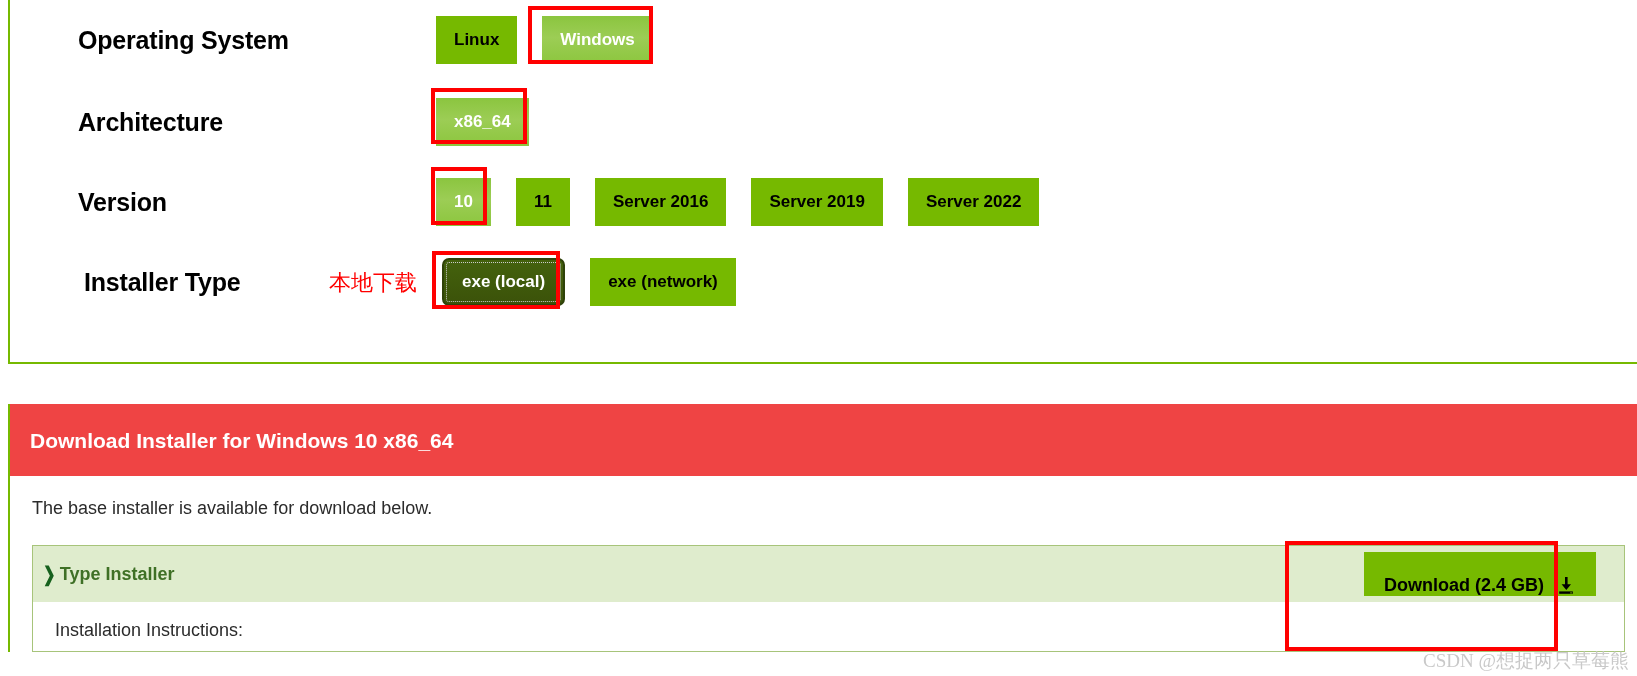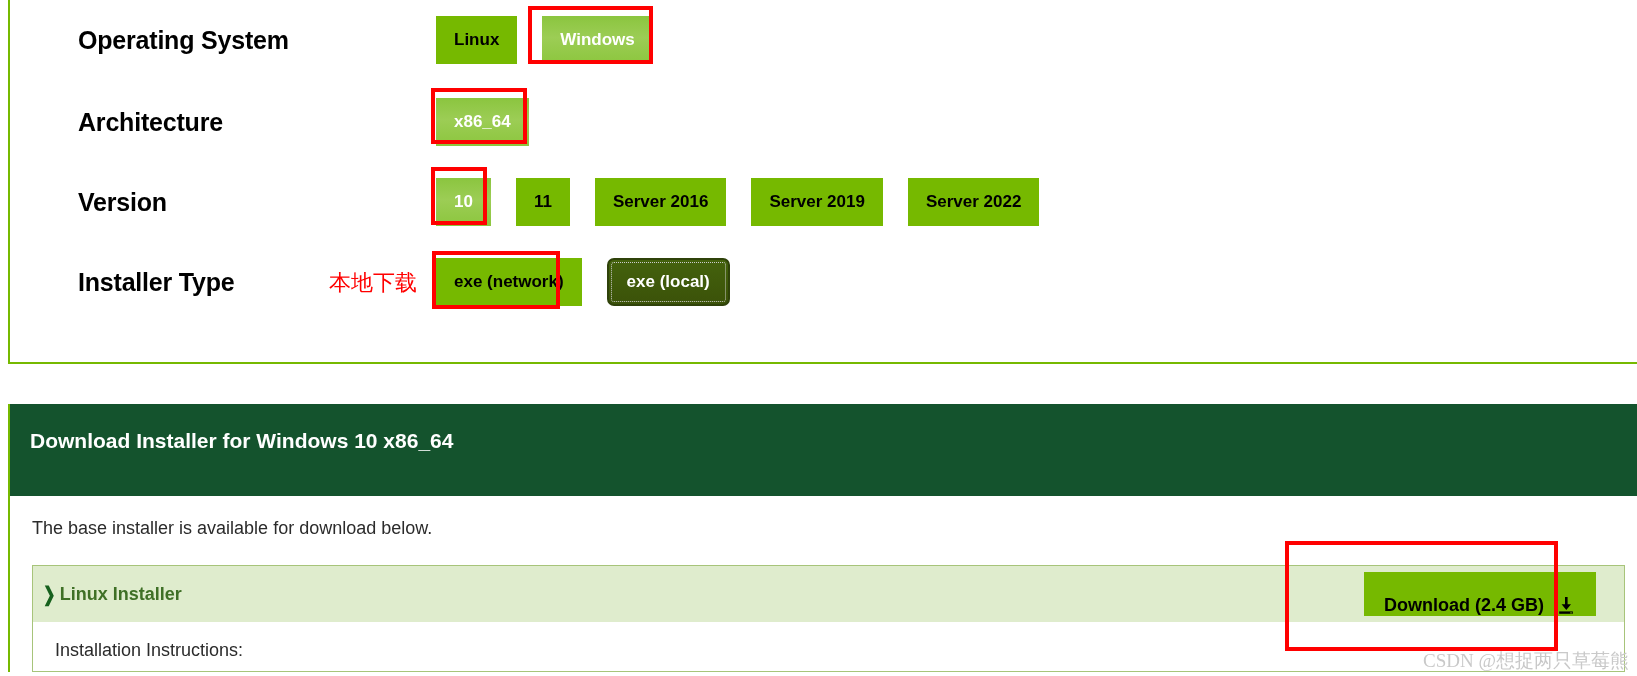--- a/index.html
+++ b/index.html
@@ -33,21 +33,21 @@
     position: absolute;
     left: 0;
     width: 100%;
     height: 80px;
     display: flex;
     align-items: center;
   }
   .sel-row.r0 { top: 6px; }
   .sel-row.r1 { top: 88px; }
   .sel-row.r2 { top: 168px; }
-  .sel-row.r3 { top: 248px; }
+  .sel-row.r3 { top: 248px; padding-left: 6px; }
 
   .row-label {
     width: 390px;
     padding-left: 32px;
     font-size: 25px;
     font-weight: bold;
     color: #000000;
     letter-spacing: -0.2px;
     flex: 0 0 390px;
     margin-left: 36px;
@@ -110,26 +110,26 @@
   
   .download-panel {
     position: absolute;
     left: 8px;
     top: 404px;
     width: 1629px;
     border-left: 2px solid #76b900;
     background: #ffffff;
   }
   .dl-header {
-    background: #14532d;
+    background: #ef4444;
     color: #ffffff;
     font-size: 21px;
     font-weight: bold;
     padding: 26px 0 26px 20px;
-    height: 92px;
+    height: 72px;
     line-height: 22px;
   }
   .dl-body {
     padding: 22px 0 0 22px;
   }
   .dl-intro {
     font-size: 18px;
     color: #2b2b2b;
     margin: 0 0 26px 0;
   }
@@ -222,22 +222,22 @@
       <button class="opt-btn">11</button>
       <button class="opt-btn">Server 2016</button>
       <button class="opt-btn">Server 2019</button>
       <button class="opt-btn">Server 2022</button>
     </div>
   </div>
 
   <div class="sel-row r3">
     <div class="row-label">Installer Type</div>
     <div class="btn-group">
+      <button class="opt-btn pressed">exe (local)</button>
       <button class="opt-btn">exe (network)</button>
-      <button class="opt-btn pressed">exe (local)</button>
     </div>
   </div>
 </div>
 
 <div class="redbox" style="left:528px;  top:6px;   width:125px; height:58px;"></div>
 <div class="redbox" style="left:431px;  top:88px;  width:96px;  height:56px;"></div>
 <div class="redbox" style="left:431px; top:167px; width:56px;  height:58px;"></div>
 <div class="redbox" style="left:432px; top:251px; width:128px; height:58px;"></div>
 
 <div class="cn-note" style="left:329px; top:268px;">本地下载</div>
@@ -246,21 +246,21 @@
 
   <div class="dl-header">Download Installer for Windows 10 x86_64</div>
 
   <div class="dl-body">
     <p class="dl-intro">The base installer is available for download below.</p>
 
     <div class="installer-box">
       <div class="installer-head">
         <div class="installer-title">
           <span class="chev">❯</span>
-          <span>Linux Installer</span>
+          <span>Type Installer</span>
         </div>
         <button class="dl-btn">
           <span>Download (2.4 GB)</span>
           <span class="dl-ico">
             <svg width="20" height="20" viewBox="0 0 20 20" aria-hidden="true">
               <path d="M9 1 h2.6 v7.2 h3.4 L10.3 14 L5.6 8.2 h3.4 Z" fill="#000"></path>
               <rect x="3.2" y="15.4" width="13.6" height="2.4" fill="#000"></rect>
               <rect x="14.4" y="16.2" width="1.3" height="1.3" fill="#76b900"></rect>
             </svg>
           </span>

